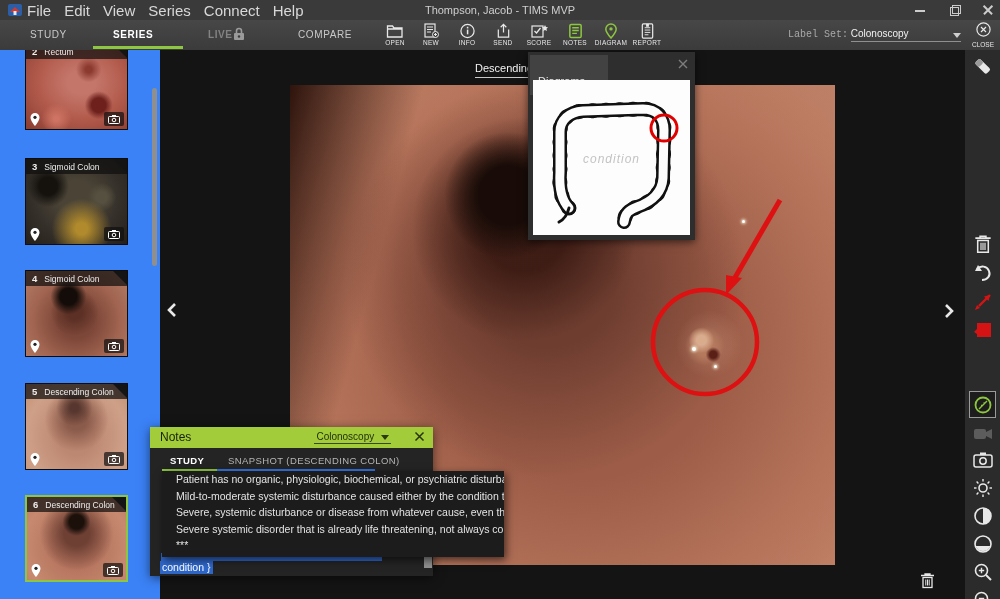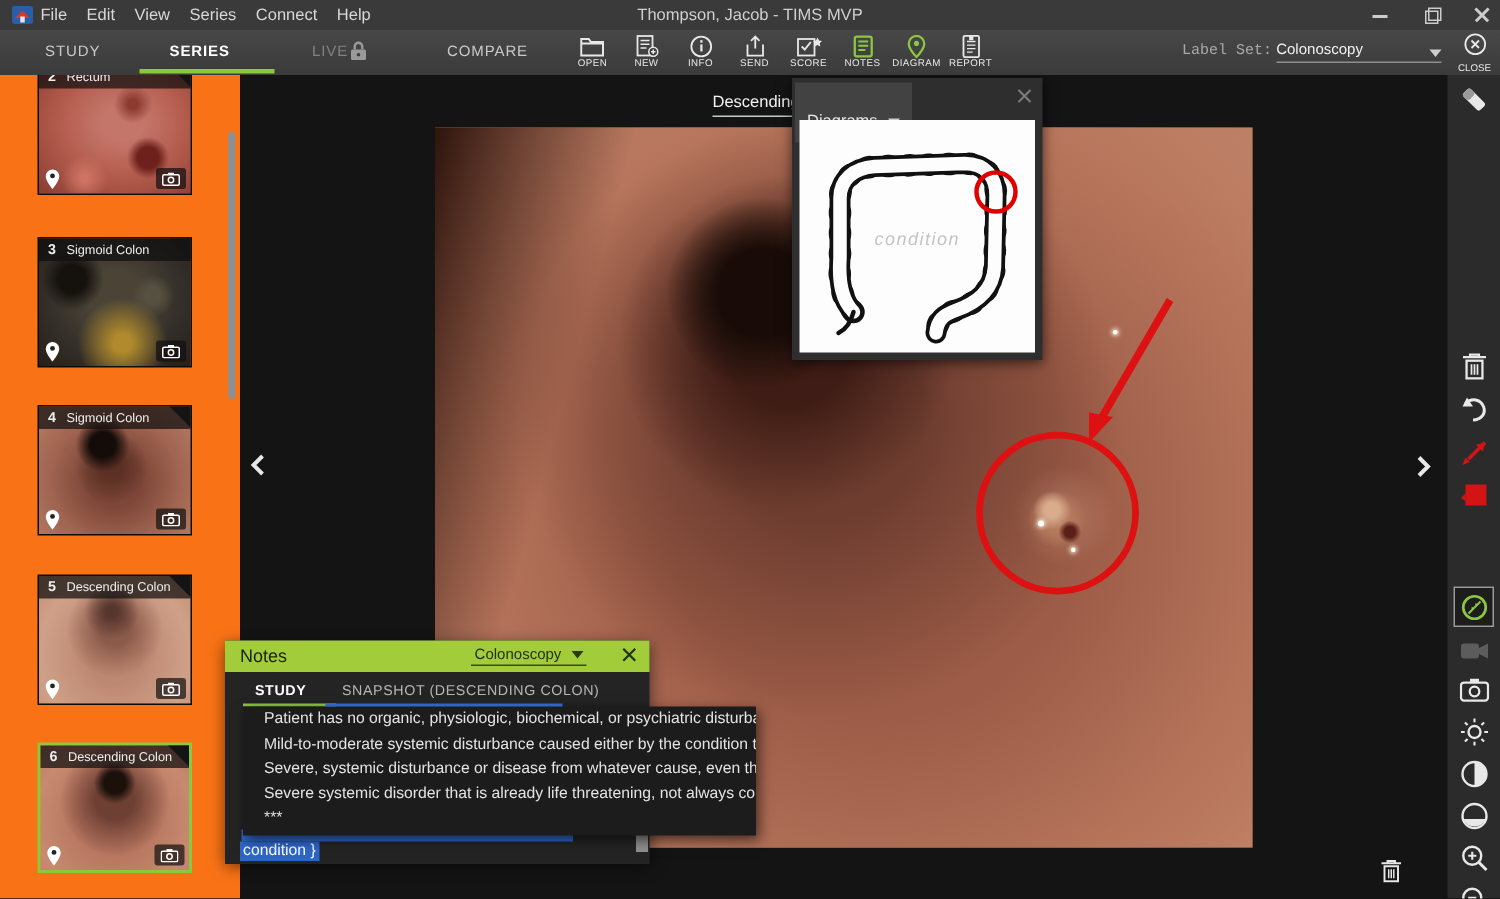--- a/index.html
+++ b/index.html
@@ -1,51 +1,51 @@
 <!DOCTYPE html>
 <html><head>
 <meta charset="utf-8">
 <style>
   * { margin:0; padding:0; box-sizing:border-box; }
   html,body { width:1000px; height:599px; }
   body { position:relative; background:#151515; font-family:"Liberation Sans",sans-serif; color:#ddd; overflow:hidden; }
 
   
   .titlebar { position:absolute; top:0; left:0; width:1000px; height:20px; background:#3a3a3a; z-index:30; }
-  .menus { position:absolute; left:27px; top:0; height:20px; display:flex; align-items:center; gap:13px; font-size:11px; color:#d8d8d8; }
+  .menus { position:absolute; left:27px; top:0; height:20px; display:flex; align-items:center; gap:13px; font-size:15px; color:#d8d8d8; }
   .menus span { cursor:default; }
   .win-title { position:absolute; left:380px; width:240px; top:0; height:20px; line-height:20px; text-align:center; font-size:11px; color:#cfcfcf; }
   .logo { position:absolute; left:8px; top:3px; width:14px; height:14px; }
   .winbtns { position:absolute; right:6px; top:0; height:20px; display:flex; align-items:center; gap:22px; }
   .wb { width:12px; height:12px; position:relative; }
   .wb-min::after { content:""; position:absolute; left:1px; top:6px; width:10px; height:1.5px; background:#ccc; }
   .wb-restore::after { content:""; position:absolute; left:2px; top:3px; width:7px; height:7px; border:1px solid #ccc; }
   .wb-restore::before { content:""; position:absolute; left:4px; top:1px; width:7px; height:7px; border:1px solid #ccc; }
   .wb-close::before,.wb-close::after { content:""; position:absolute; left:0px; top:5px; width:12px; height:1.5px; background:#ccc; }
   .wb-close::before { transform:rotate(45deg);} .wb-close::after { transform:rotate(-45deg);}
 
   
   .toolbar { position:absolute; top:20px; left:0; width:1000px; height:30px; background:linear-gradient(#474747,#3b3b3b); z-index:29; }
   .tb-tab { position:absolute; top:9px; font-size:10px; letter-spacing:.6px; color:#c9c9c9; cursor:default; }
   .tb-tab.active { color:#fff; font-weight:bold; }
-  .tb-tab.disabled { color:#828282; }
+  .tb-tab.disabled { color:#828282;font-weight:bold; }
   .tab-underline { position:absolute; left:93px; top:26px; width:90px; height:3px; background:#8dc63f; }
   .tools { position:absolute; left:378px; top:1px; display:flex; gap:2px; }
   .tool { width:34px; height:28px; text-align:center; cursor:pointer; }
   .tool svg { display:block; margin:2px auto 0; }
   .tool .tl { font-size:6.5px; letter-spacing:.3px; color:#e6e6e6; display:block; margin-top:0px; }
   .labelset { position:absolute; left:788px; top:8px; font-size:10px; }
   .labelset .lk { color:#a9a9a9;font-family:Liberation Mono, monospace; }
   .labelset .lv { color:#f0f0f0; display:inline-block; width:110px; border-bottom:1px solid #8f8f8f; padding-bottom:2px; position:relative; }
   .caret-d { display:inline-block; width:0; height:0; border-left:4px solid transparent; border-right:4px solid transparent; border-top:5px solid #cfcfcf; margin-left:4px; vertical-align:middle;}
   .app-close { position:absolute; left:966px; top:2px; width:34px; text-align:center; cursor:pointer; }
   .app-close .tl { font-size:6.5px; color:#e6e6e6; display:block; }
 
   
-  .sidebar { position:absolute; left:0; top:50px; width:160px; bottom:0; background:#f97316; overflow:hidden; z-index:5; }
+  .sidebar { position:absolute; left:0; top:50px; width:160px; bottom:0; background:#3b82f6; overflow:hidden; z-index:5; }
   .thumb { position:absolute; left:25px; width:103px; height:87px; border:1px solid #0c0c0c; cursor:pointer; }
   .thumb.selected { border:2px solid #8dc63f; }
   .thumb .tlabel { position:absolute; left:0; top:0; right:0; height:15px; background:rgba(15,15,15,.72); color:#eee; font-size:8.5px; line-height:15px; padding-left:6px; white-space:nowrap; overflow:hidden; }
   .thumb .tnum { font-weight:bold; margin-right:7px; font-size:9.5px; }
   .thumb .fold { position:absolute; right:0; top:0; width:0; height:0; border-top:14px solid #141414; border-left:14px solid transparent; }
   .thumb .pin { position:absolute; left:3px; bottom:2px; }
   .thumb .camchip { position:absolute; right:3px; bottom:3px; width:20px; height:14px; background:rgba(15,15,15,.7); border-radius:2px; display:flex; align-items:center; justify-content:center; }
   .t2{background:radial-gradient(circle 18px at 72% 72%,#6e211c 40%,rgba(0,0,0,0) 78%),radial-gradient(circle 22px at 30% 88%,#cf7464 10%,rgba(0,0,0,0) 70%),radial-gradient(circle 16px at 62% 30%,#8c3a30 20%,rgba(0,0,0,0) 80%),radial-gradient(ellipse at 55% 45%,#c4766a 18%,#b25b4c 55%,#8e3f34 95%);}
   .t3{background:radial-gradient(circle 26px at 22% 32%,#15120e 35%,rgba(0,0,0,0) 80%),radial-gradient(circle 40px at 55% 82%,#b08a2c 15%,rgba(176,138,44,0) 75%),radial-gradient(circle 18px at 75% 45%,#55503f 30%,rgba(0,0,0,0) 80%),radial-gradient(ellipse at 50% 45%,#4a4336 25%,#35302a 60%,#242019 100%);}
   .t4{background:radial-gradient(circle 24px at 42% 30%,#140c08 35%,rgba(0,0,0,0) 75%),radial-gradient(circle 30px at 48% 48%,#5c3025 25%,rgba(0,0,0,0) 80%),radial-gradient(ellipse at 50% 58%,#7c4638 25%,#a06450 60%,#b57c64 95%);}

